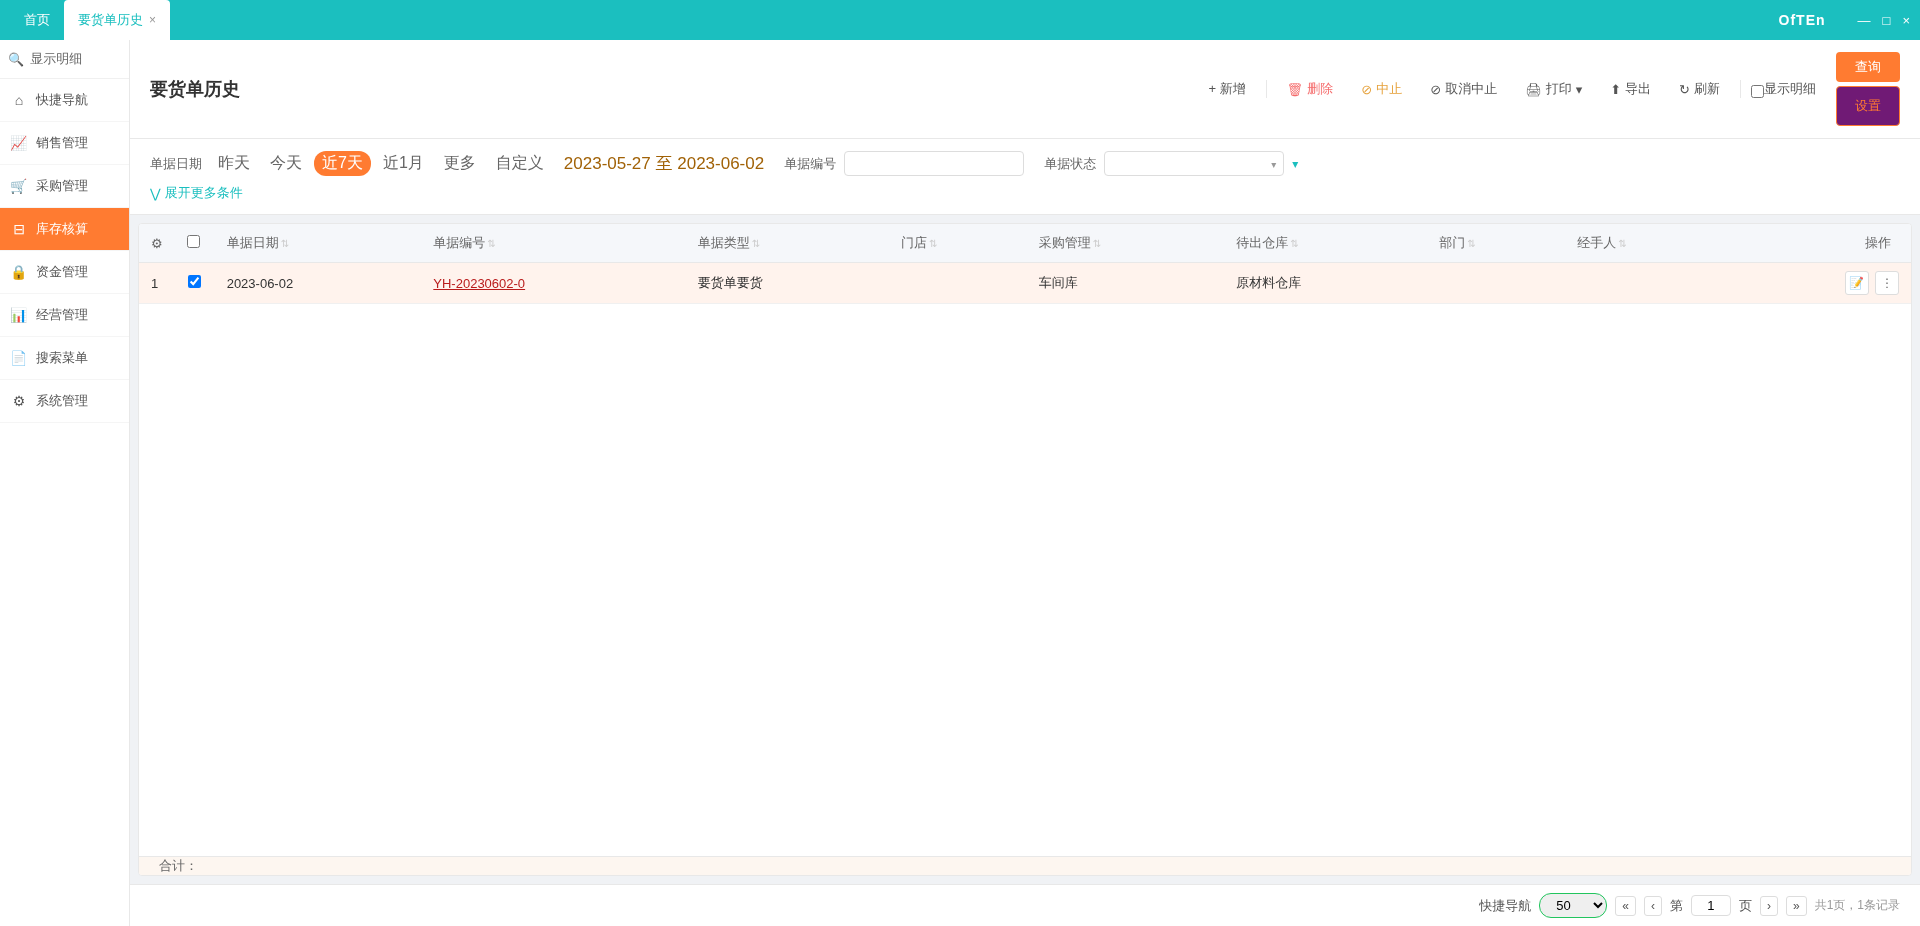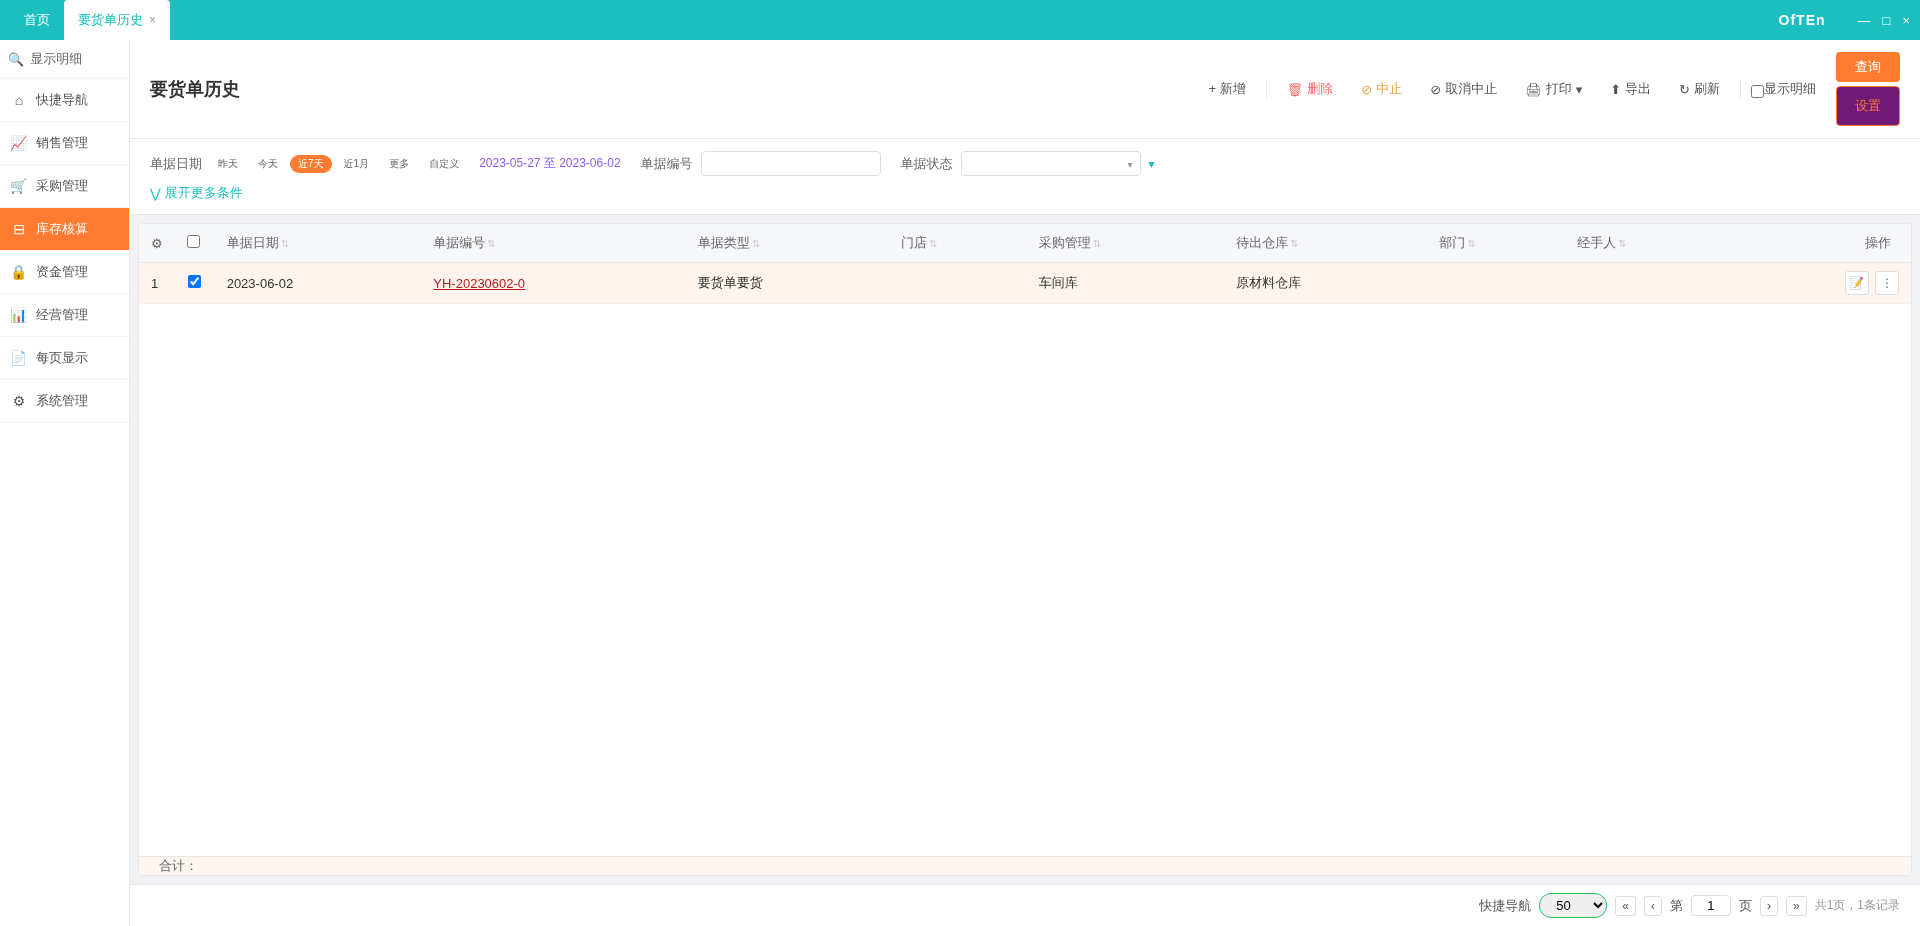--- a/index.html
+++ b/index.html
@@ -41,23 +41,23 @@
     .divider-v { width: 1px; height: 18px; background: #e8e8e8; margin: 0 2px; }
     .display-detail-cb { display: flex; align-items: flex-end; font-size: 13px; color: #555; }
     .display-detail-cb input { cursor: pointer; }
 
     
     .filter-area { background: white; padding: 12px 20px; border-bottom: 1px solid #e8e8e8; flex-shrink: 0; }
     .filter-row { display: flex; align-items: center; gap: 20px; flex-wrap: wrap; }
     .filter-group { display: flex; align-items: center; gap: 8px; }
     .filter-label { color: #666; font-size: 13px; white-space: nowrap; }
     .date-shortcuts { display: flex; align-items: center; gap: 4px; }
-    .date-shortcut { padding: 2px 8px; border-radius: 12px; cursor: pointer; font-size: 10px; color: #666; }
+    .date-shortcut { padding: 2px 8px; border-radius: 12px; cursor: pointer; font-size: 16px; color: #666; }
     .date-shortcut.active { background: #ff7b31; color: white; }
-    .date-range { font-size: 12px; color: #8b5cf6; margin-left: 4px; }
+    .date-range { font-size: 17px; color: #a16207; margin-left: 4px; }
     .filter-input { border: 1px solid #ddd; border-radius: 4px; padding: 4px 10px; font-size: 13px; width: 180px; outline: none; }
     .filter-select { border: 1px solid #ddd; border-radius: 4px; padding: 4px 10px; font-size: 13px; width: 180px; background: white; cursor: pointer; outline: none; appearance: none; -webkit-appearance: none; padding-right: 24px; }
     .select-wrap { position: relative; display: inline-block; }
     .select-wrap::after { content: '▾'; position: absolute; right: 8px; top: 50%; transform: translateY(-50%); color: #999; pointer-events: none; font-size: 10px; }
     .expand-more { display: flex; align-items: center; gap: 4px; color: #1bbfbf; cursor: pointer; font-size: 13px; margin-top: 8px; }
 
     
     .table-wrap { flex: 1; overflow: auto; background: white; margin: 8px; border-radius: 4px; border: 1px solid #e8e8e8; display: flex; flex-direction: column; }
     .data-table { width: 100%; border-collapse: collapse; font-size: 13px; }
     .data-table th { background: #f5f7fa; color: #666; font-weight: normal; padding: 10px 12px; text-align: left; border-bottom: 1px solid #e8e8e8; white-space: nowrap; position: sticky; top: 0; }
@@ -129,21 +129,21 @@
     <div class="sidebar-item">
       <span class="icon">🔒</span>
       <span>资金管理</span>
     </div>
     <div class="sidebar-item">
       <span class="icon">📊</span>
       <span>经营管理</span>
     </div>
     <div class="sidebar-item">
       <span class="icon">📄</span>
-      <span>每页显示</span>
+      <span>搜索菜单</span>
     </div>
     <div class="sidebar-item">
       <span class="icon">⚙</span>
       <span>系统管理</span>
     </div>
   </div>
 
   <div class="content">
 
     <div class="page-header">

